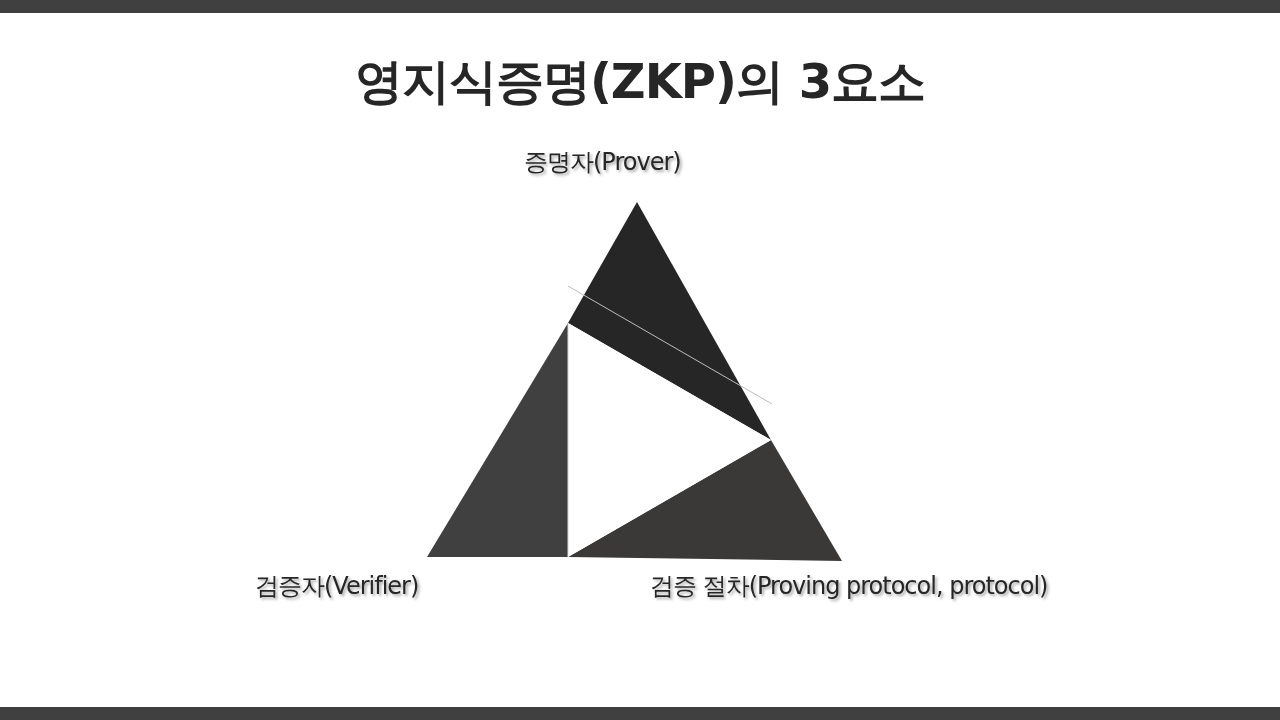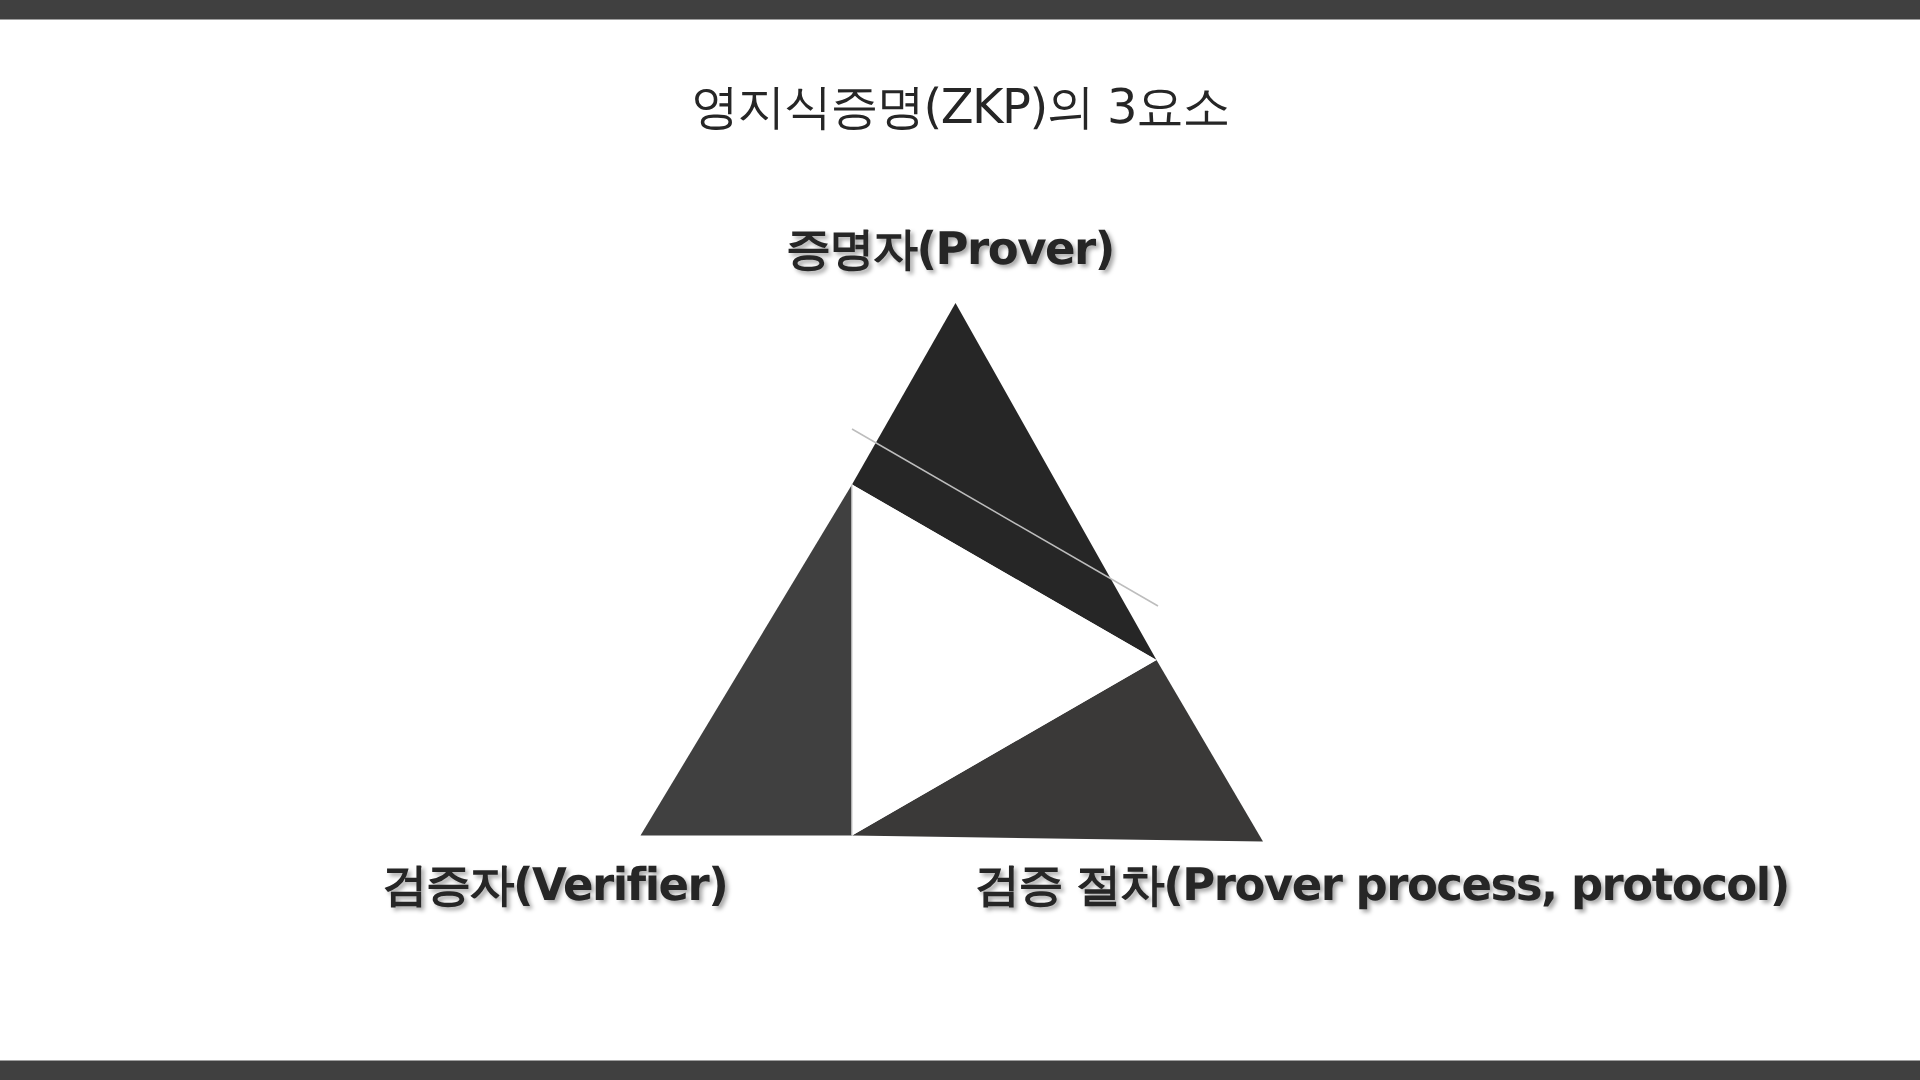--- a/index.html
+++ b/index.html
@@ -1,20 +1,20 @@
 <!DOCTYPE html>
 <html><head>
 <meta charset="utf-8">
 <style>
   html, body { margin:0; padding:0; }
   body { width:1280px; height:720px; position:relative; overflow:hidden; background:#ffffff; font-family:"DejaVu Sans", sans-serif; }
   .bar-top { position:absolute; left:0; top:0; width:1280px; height:13px; background:#404040; }
   .bar-bottom { position:absolute; left:0; top:707px; width:1280px; height:13px; background:#404040; }
-  .title { position:absolute; left:0; width:1280px; top:50px; text-align:center; font-size:32px; font-weight:normal; color:#262626; letter-spacing:-1px; }
-  .label { position:absolute; font-size:30px; font-weight:bold; color:#262626; letter-spacing:-1px; white-space:nowrap; text-shadow:2px 2px 3px rgba(0,0,0,0.35); }
+  .title { position:absolute; left:0; width:1280px; top:50px; text-align:center; font-size:48px; font-weight:bold; color:#262626; letter-spacing:-1px; }
+  .label { position:absolute; font-size:24px; font-weight:normal; color:#262626; letter-spacing:-1px; white-space:nowrap; text-shadow:2px 2px 3px rgba(0,0,0,0.35); }
   .lbl-prover { left:524px; top:146px; }
   .lbl-verifier { left:255px; top:570px; }
   .lbl-process { left:650px; top:570px; }
   svg.diagram { position:absolute; left:0; top:0; }
 </style>
 </head>
 <body>
 
 <div class="bar-top"></div>
 
@@ -29,15 +29,15 @@
   <polygon points="771,440 842,561 568,557" fill="#3a3938"></polygon>
 
   <polygon points="568,323 771,440 568,557" fill="#ffffff"></polygon>
 
   <line x1="568" y1="286" x2="772" y2="404" stroke="#bdbdbd" stroke-width="1"></line>
   <line x1="568" y1="323" x2="568" y2="557" stroke="#d9d9d9" stroke-width="1"></line>
 </svg>
 
 <div class="label lbl-prover">증명자(Prover)</div>
 <div class="label lbl-verifier">검증자(Verifier)</div>
-<div class="label lbl-process">검증 절차(Prover process, protocol)</div>
+<div class="label lbl-process">검증 절차(Proving protocol, protocol)</div>
 
 <div class="bar-bottom"></div>
 
 </body></html>

